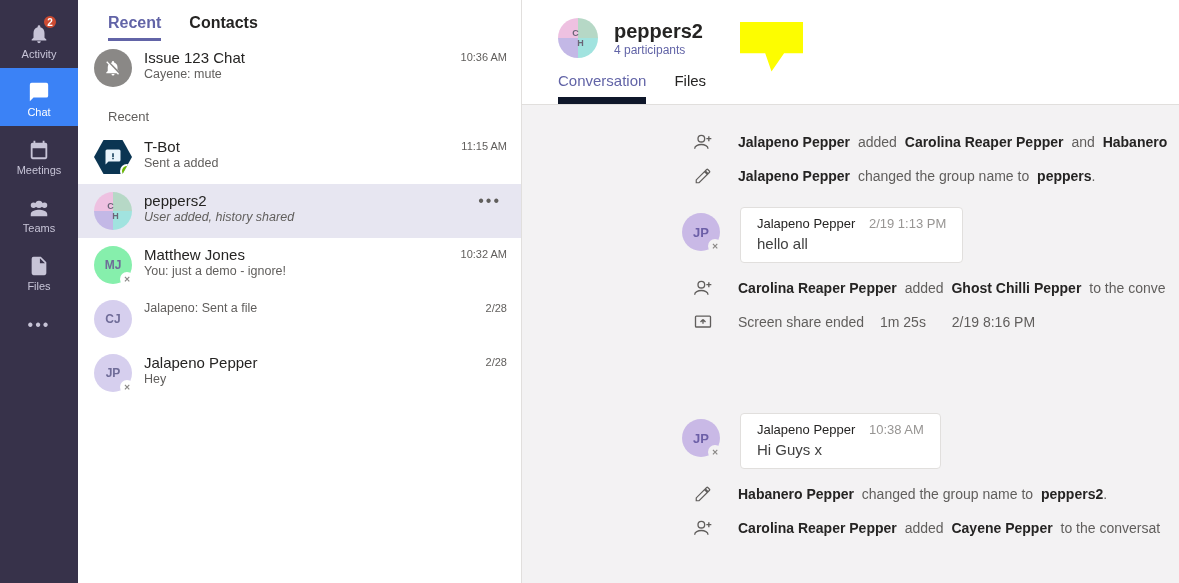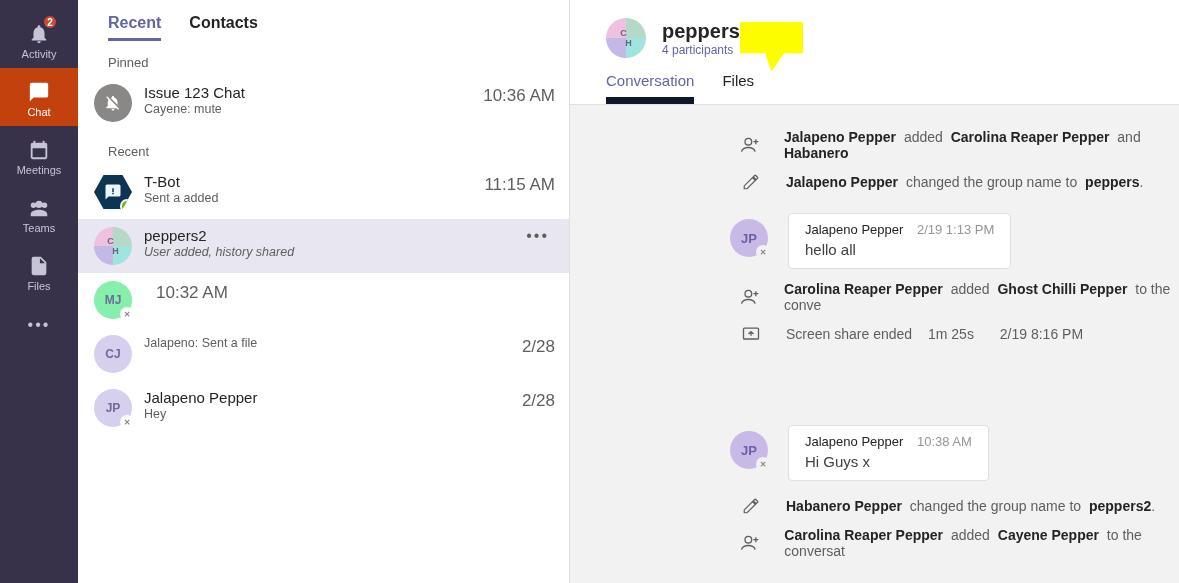--- a/index.html
+++ b/index.html
@@ -2,28 +2,28 @@
 <html><head>
 <meta charset="utf-8">
 <style>
   * { margin: 0; padding: 0; box-sizing: border-box; }
   body { font-family: "Segoe UI", Arial, sans-serif; background: #fff; width: 1179px; height: 583px; overflow: hidden; }
   .app { display: flex; height: 100%; }
 
   
   .rail { width: 78px; background: #37324a; display: flex; flex-direction: column; align-items: center; padding-top: 10px; }
   .rail-item { width: 78px; display: flex; flex-direction: column; align-items: center; color: #c7c4d7; font-size: 11px; padding: 10px 0 8px; cursor: pointer; position: relative; }
-  .rail-item.active { background: #c2410c; color: #fff; justify-content: space-between; }
+  .rail-item.active { background: #3b82f6; color: #fff; justify-content: space-between; }
   .rail-icon { width: 28px; height: 28px; display: flex; align-items: center; justify-content: center; }
   .rail-item svg { fill: currentColor; }
   .badge { position: absolute; top: 4px; right: 20px; background: #cc4a31; color: #fff; font-size: 10px; font-weight: bold; width: 16px; height: 16px; border-radius: 50%; display: flex; align-items: center; justify-content: center; border: 2px solid #37324a; }
   .rail-more { color:#c7c4d7; margin-top:6px; padding:10px 0; font-size:16px; letter-spacing:2px; cursor:pointer; }
 
   
-  .list { width: 492px; background: #fff; border-right: 1px solid #e1dfdd; overflow: hidden; }
+  .list { width: 444px; background: #fff; border-right: 1px solid #e1dfdd; overflow: hidden; }
   .tabs { display: flex; gap: 28px; padding: 14px 30px 0; }
   .tab { font-size: 16px; color: #252423; font-weight: 600; padding-bottom: 6px; cursor: pointer; }
   .tab.active { color: #6264a7; border-bottom: 3px solid #6264a7; }
   .section-hdr { font-size: 13px; color: #605e5c; padding: 14px 30px 6px; }
   .row { display: flex; align-items: flex-start; padding: 8px 14px 8px 16px; cursor: pointer; }
   .row.selected { background: #e7e6f1; }
   .av { width: 38px; height: 38px; border-radius: 50%; flex: 0 0 38px; margin-right: 12px; position: relative; display:flex; align-items:center; justify-content:center; font-size:12px; font-weight:600; color:#fff; }
   .av-muted { background:#8a8886; }
   .av-muted svg { fill:#fff; }
   .av-hex { border-radius: 8px; background:#0b3552; clip-path: polygon(25% 5%, 75% 5%, 100% 50%, 75% 95%, 25% 95%, 0 50%); }
@@ -31,21 +31,21 @@
   .av-quad { background: conic-gradient(#b6d8c6 0 25%, #a1e3df 0 50%, #c3b8e6 0 75%, #eec1e1 0 100%); color:#6a6577; font-size:9px; }
   .av-let { color:#6f6c98; }
   .av .status-dot { position:absolute; bottom:-2px; right:-2px; width:14px; height:14px; border-radius:50%; background:#fff; display:flex; align-items:center; justify-content:center; }
   .status-dot .inner { width:10px; height:10px; border-radius:50%; }
   .dot-green { background:#6bb700; }
   .dot-x { font-size:8px; color:#8a8886; font-weight:bold; }
   .row-body { flex: 1; min-width: 0; }
   .row-title { font-size: 15px; color:#252423; font-weight: 500; }
   .row-sub { font-size: 12.5px; color:#605e5c; margin-top:1px; }
   .row-sub.italic { font-style: italic; }
-  .row-time { font-size: 17px; color:#605e5c; white-space: nowrap; margin-left:12px; padding-top:2px; }
+  .row-time { font-size: 11px; color:#605e5c; white-space: nowrap; margin-left:24px; padding-top:2px; }
   .row-more { font-size:16px; color:#605e5c; letter-spacing:2px; padding:0 6px; }
 
   
   .conv { flex: 1; background:#f3f2f3; display:flex; flex-direction:column; overflow:hidden; }
   .conv-top { background:#fff; padding-top:8px; position:relative; }
   .conv-head { display:flex; align-items:center; padding: 10px 36px 0; }
   .conv-av { width:40px; height:40px; border-radius:50%; background: conic-gradient(#b6d8c6 0 25%, #a1e3df 0 50%, #c3b8e6 0 75%, #eec1e1 0 100%); margin-right:16px; display:flex; align-items:center; justify-content:center; font-size:9px; font-weight:600; color:#6a6577; }
   .conv-title { font-size:20px; font-weight:700; color:#252423; }
   .conv-subtitle { font-size:12px; color:#6264a7; cursor:pointer; }
   .highlight { position:absolute; top:22px; left:740px; width:63px; height:52px; background:#fdfd00; clip-path: polygon(0 0, 100% 0, 100% 60%, 70% 60%, 50% 95%, 40% 60%, 0 60%); }
@@ -120,21 +120,20 @@
     </div>
     <div class="rail-more">•••</div>
   </div>
 
   <div class="list">
     <div class="tabs">
       <div class="tab active">Recent</div>
       <div class="tab">Contacts</div>
     </div>
 
-    <div class="section-hdr">Pinned</div>
     <div class="row">
       <div class="av av-muted">
         <svg viewBox="0 0 24 24" width="18" height="18">
             <path d="M12 22a2 2 0 0 0 2-2h-4a2 2 0 0 0 2 2zM18 11c0-3.07-1.63-5.64-4.5-6.32V4a1.5 1.5 0 1 0-3 0v.68c-.55.13-1.06.33-1.54.59L20 16.17V16l-2-2zM4.27 3 3 4.27l3.02 3.02C5.38 8.4 5 9.66 5 11v5l-2 2v1h13.73l2 2L20 19.73z"></path>
           </svg>
       </div>
       <div class="row-body">
         <div class="row-title">Issue 123 Chat</div>
         <div class="row-sub">Cayene: mute</div>
       </div>
@@ -167,20 +166,24 @@
       </div>
       <div class="row-more">•••</div>
     </div>
 
     <div class="row">
       <div class="av av-let" style="background:#86efac;">
         <span>MJ</span>
         <div class="status-dot">
             <span class="dot-x">✕</span>
           </div>
+      </div>
+      <div class="row-body">
+        <div class="row-title">Matthew Jones</div>
+        <div class="row-sub">You: just a demo - ignore!</div>
       </div>
       <div class="row-time">10:32 AM</div>
     </div>
 
     <div class="row">
       <div class="av av-let" style="background:#d6cfee;">
         <span>CJ</span>
       </div>
       <div class="row-body">
         <div class="row-sub">Jalapeno: Sent a file</div>

